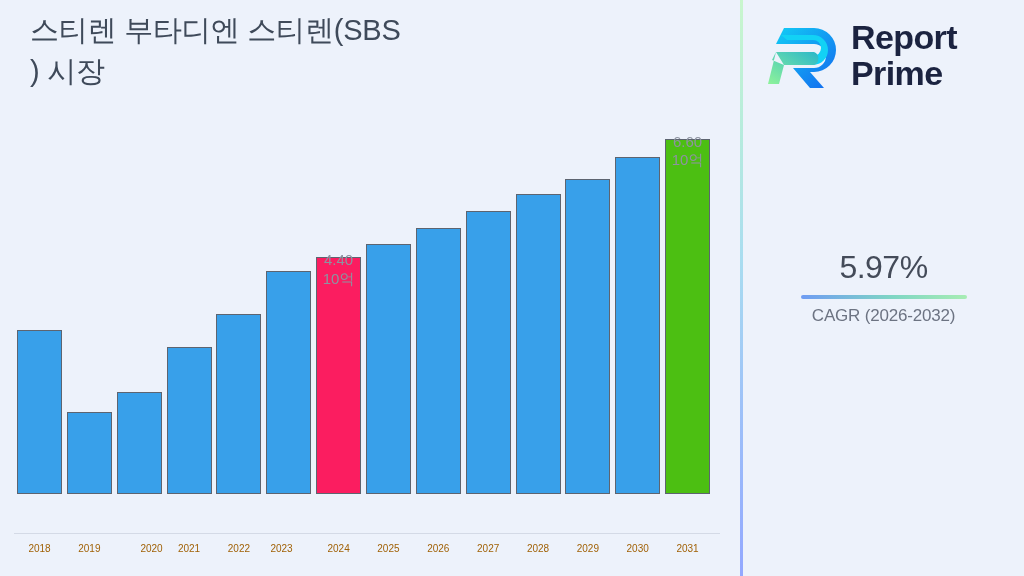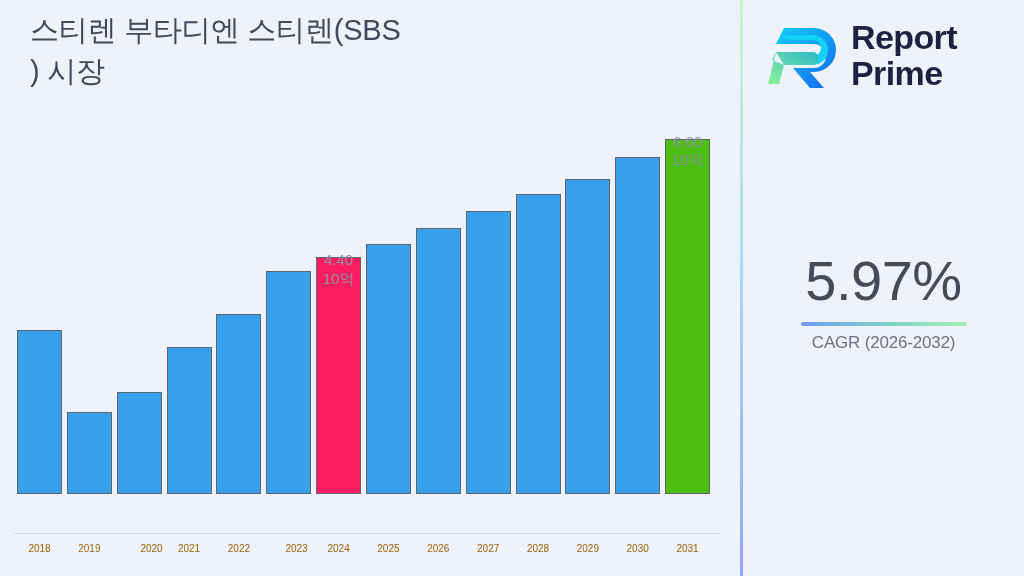--- a/index.html
+++ b/index.html
@@ -145,21 +145,21 @@
   #logo-wordmark span { display: block; }
 
   #cagr-block {
     position: absolute;
     left: 0;
     top: 250px;
     width: 281px;
     text-align: center;
   }
   #cagr-value {
-    font-size: 56px;
+    font-size: 32px;
     color: #444b59;
     font-weight: 400;
     line-height: 1.1;
     letter-spacing: -0.5px;
   }
   #cagr-rule {
     width: 166px;
     height: 4px;
     margin: 10px auto 7px auto;
     background: linear-gradient(to right, #6f9cf3 0%, #7fd6c4 55%, #a8edb4 100%);
@@ -200,21 +200,21 @@
           <div class="bar blue" style="height: 146.874px; background: rgb(56, 160, 234); border-color: rgb(93, 100, 112);"></div>
         </div>
         <div class="tick-label" style="left: 166.55px; width: 45px;">2021</div>
         <div class="bar-slot" style="left: 216.4px; width: 45px; height: 179.692px;">
           <div class="bar blue" style="height: 179.692px; background: rgb(56, 160, 234); border-color: rgb(93, 100, 112);"></div>
         </div>
         <div class="tick-label" style="left: 216.4px; width: 45px; text-align: center;">2022</div>
         <div class="bar-slot" style="left: 266.25px; width: 45px; height: 223.27px;">
           <div class="bar blue" style="height: 223.27px; background: rgb(56, 160, 234); border-color: rgb(93, 100, 112);"></div>
         </div>
-        <div class="tick-label" style="left: 274px; width: 45px; text-align: center;">2023</div>
+        <div class="tick-label" style="left: 259px; width: 45px; text-align: center;">2023</div>
         <div class="bar-slot" style="left: 316.1px; width: 45px; height: 236.72px;">
           <div class="bar pink" style="height: 236.72px; background: rgb(251, 29, 96); border-color: rgb(93, 100, 112);"></div>
         </div>
         <div class="bar-label" style="left: 338.6px; top: 251.28px; transform: translateX(-50%);">
           <div>4.40</div>
           <div>10억</div>
         </div>
         <div class="tick-label" style="left: 316.1px; width: 45px;">2024</div>
         <div class="bar-slot" style="left: 365.95px; width: 45px; height: 250.17px;">
           <div class="bar blue" style="height: 250.17px; background: rgb(56, 160, 234); border-color: rgb(93, 100, 112);"></div>

